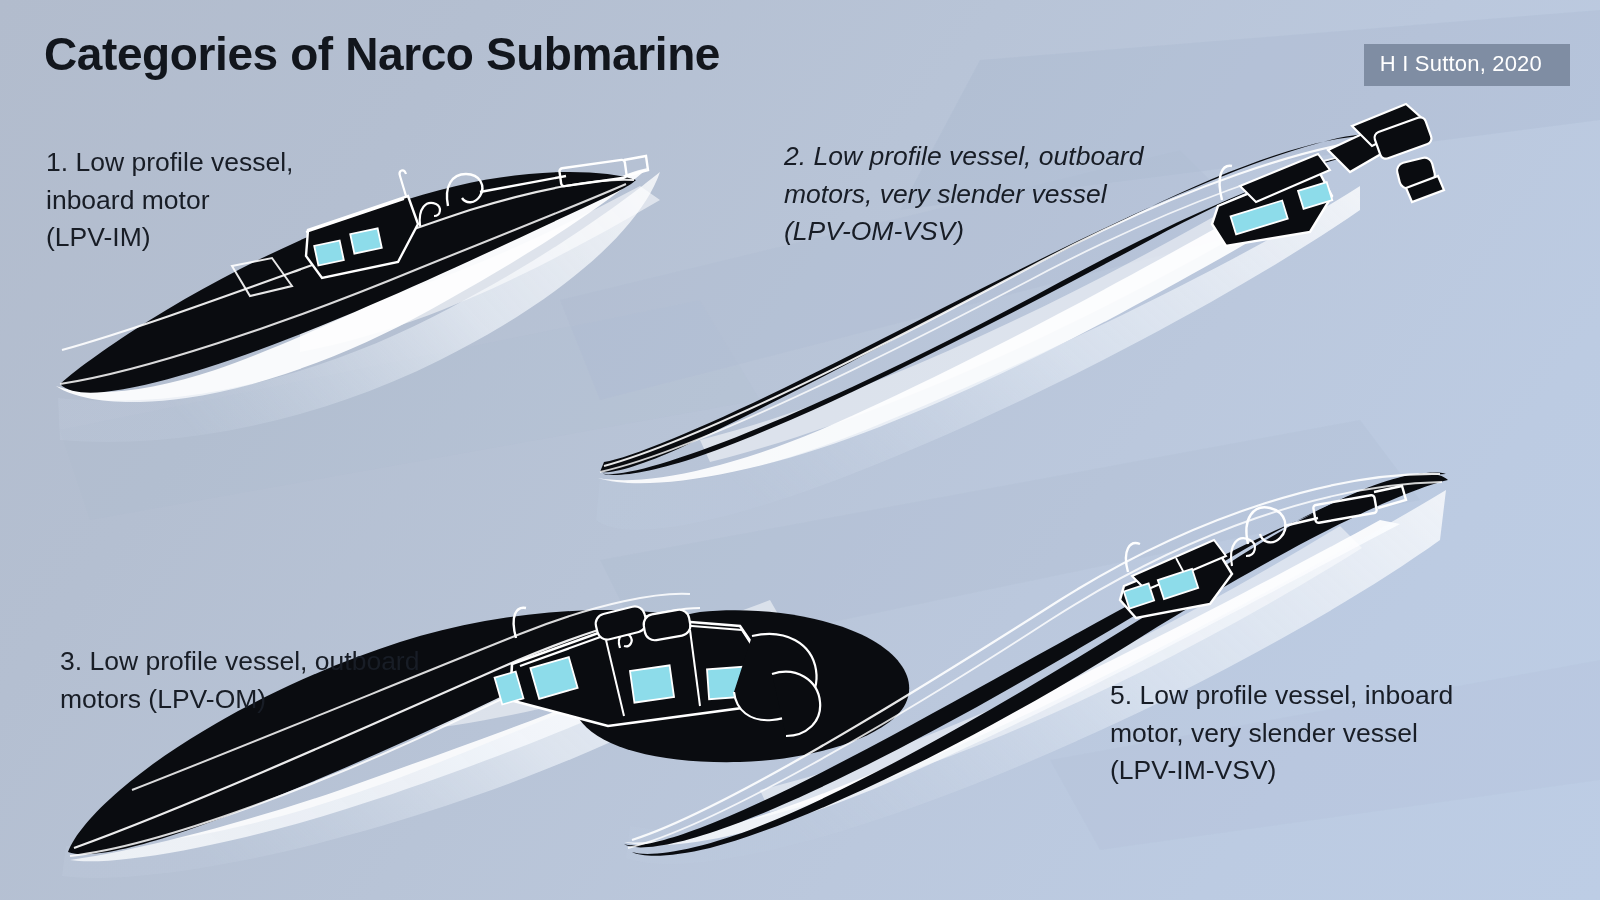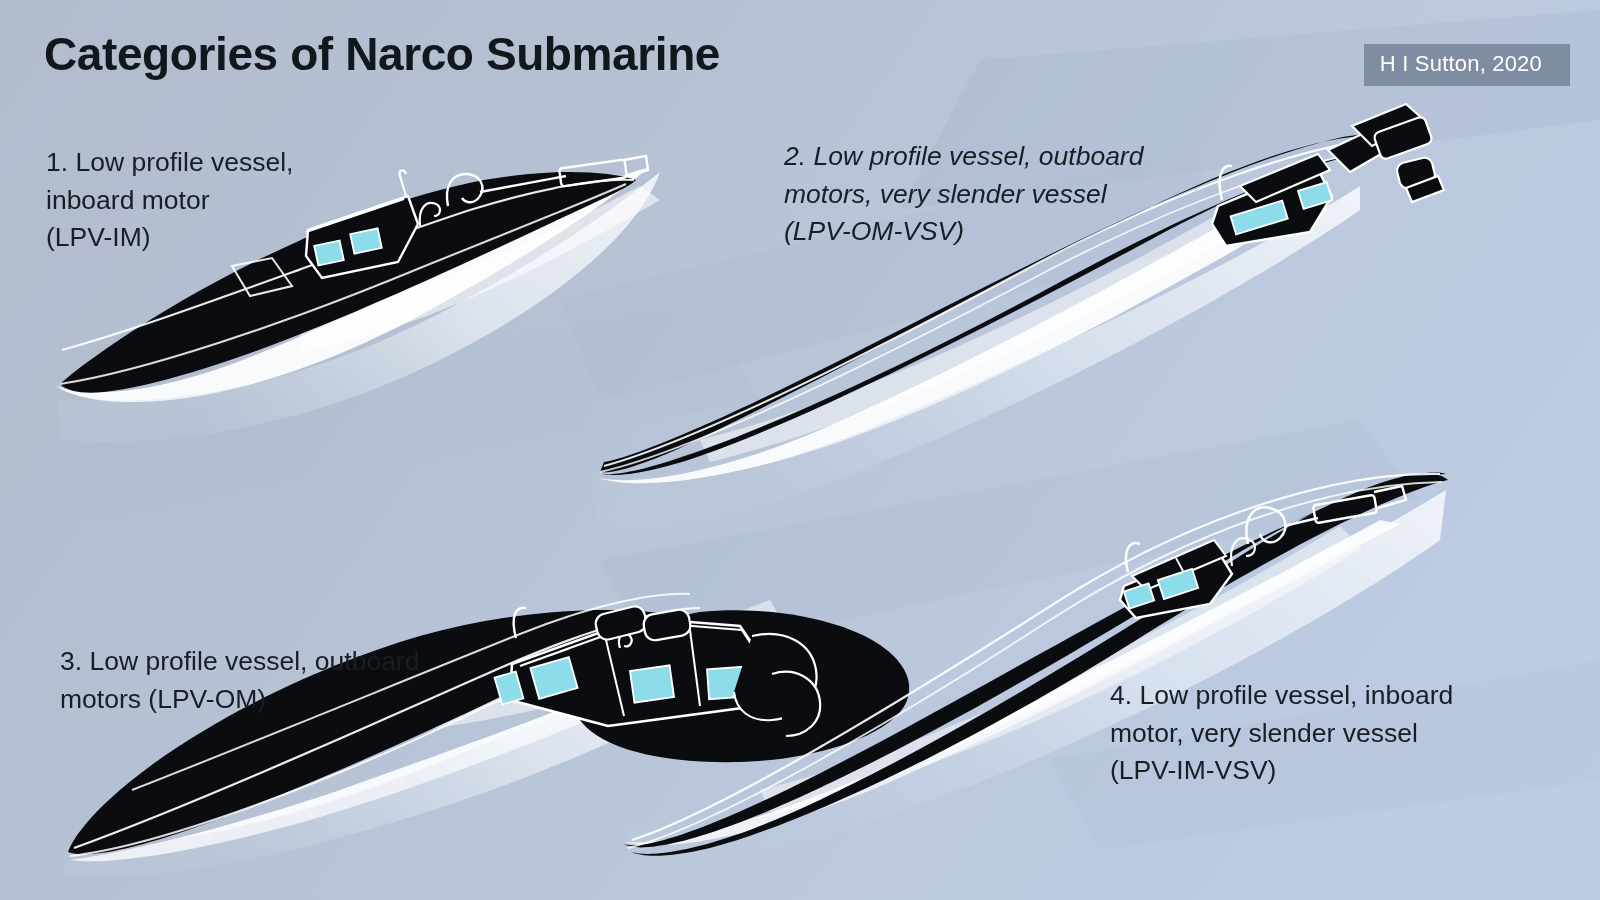--- a/index.html
+++ b/index.html
@@ -242,17 +242,17 @@
   <div class="credit">H I Sutton, 2020</div>
 
   <div class="label" id="lab1">1. Low profile vessel,
 inboard motor
 (LPV-IM)</div>
   <div class="label" id="lab2">2. Low profile vessel, outboard
 motors, very slender vessel
 (LPV-OM-VSV)</div>
   <div class="label" id="lab3">3. Low profile vessel, outboard
 motors (LPV-OM)</div>
-  <div class="label" id="lab4">4. Low profile vessel, inboard
+  <div class="label" id="lab4">5. Low profile vessel, inboard
 motor, very slender vessel
 (LPV-IM-VSV)</div>
 
 </div>
 
 </body></html>

